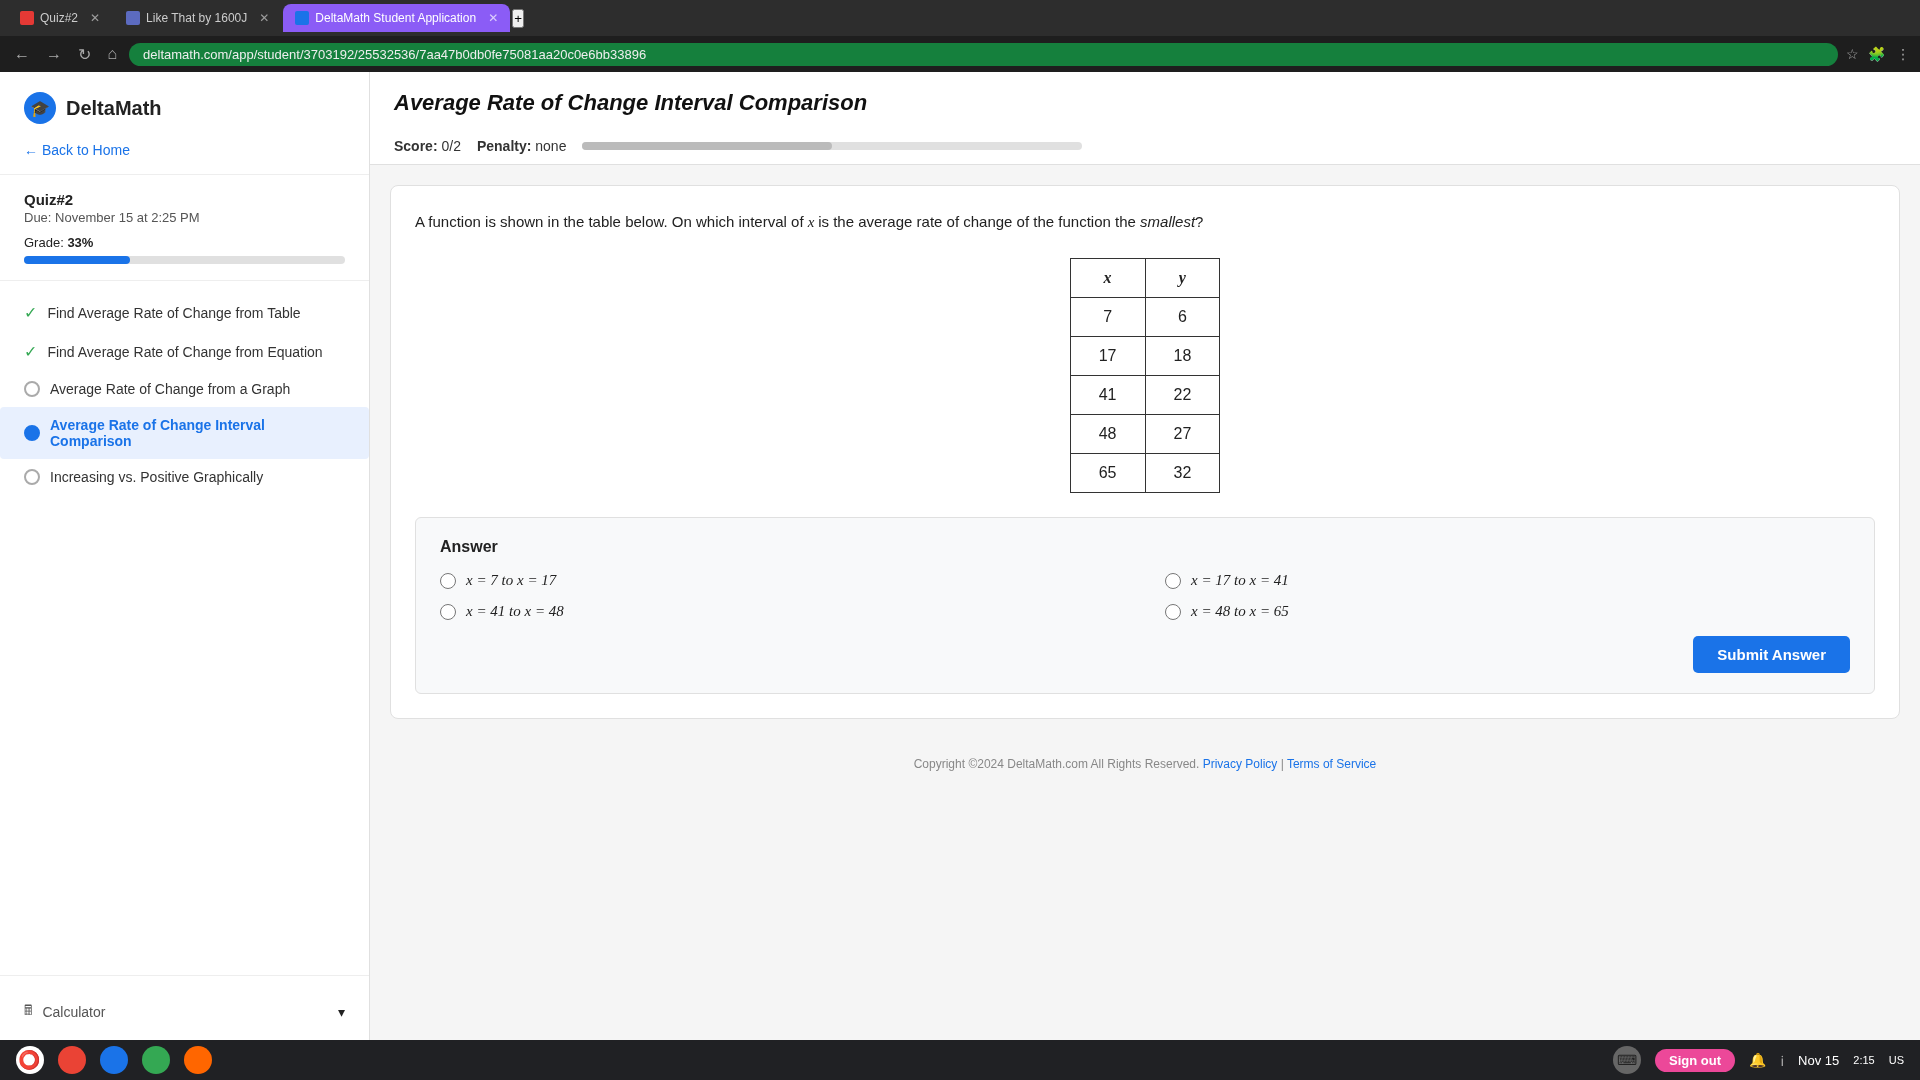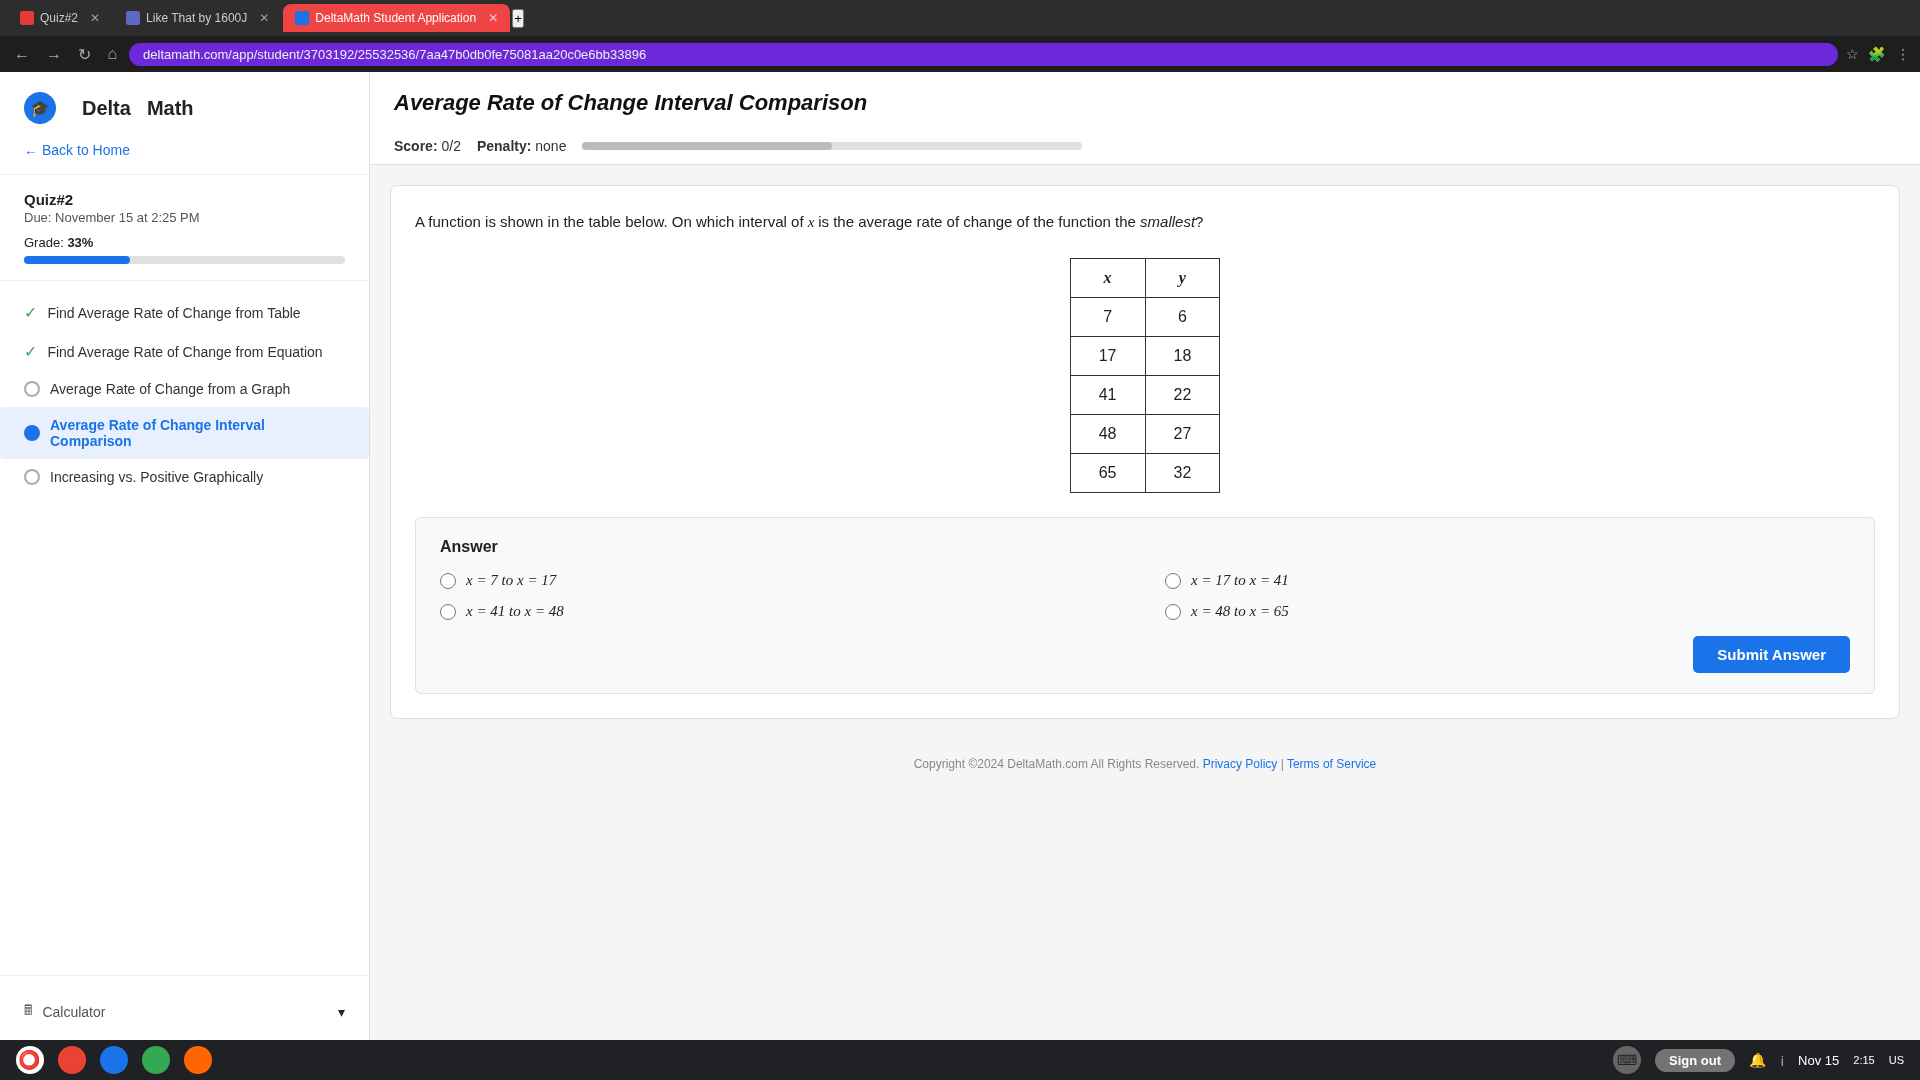--- a/index.html
+++ b/index.html
@@ -2,38 +2,38 @@
 <html><head>
   <meta charset="utf-8">
   <style>
     * { box-sizing: border-box; margin: 0; padding: 0; }
     body { font-family: Arial, sans-serif; background: #f5f5f5; font-size: 14px; color: #222; }
 
     
     .browser-chrome { background: #2d2d2d; height: 72px; display: flex; flex-direction: column; }
     .tab-bar { display: flex; align-items: center; height: 36px; padding: 0 8px; gap: 2px; }
     .tab { display: flex; align-items: center; height: 28px; padding: 0 12px; border-radius: 8px 8px 0 0; font-size: 12px; color: #ccc; gap: 6px; cursor: pointer; }
-    .tab.active { background: #ef4444; color: #fff; }
+    .tab.active { background: #8b5cf6; color: #fff; }
     .tab .favicon { width: 14px; height: 14px; border-radius: 2px; display: inline-block; }
     .tab .close-btn { margin-left: 6px; opacity: 0.7; cursor: pointer; }
     .nav-bar { display: flex; align-items: center; height: 36px; padding: 0 10px; gap: 8px; background: #1e1e1e; }
     .nav-btn { color: #aaa; background: none; border: none; cursor: pointer; font-size: 16px; padding: 0 4px; }
-    .address-bar { flex: 1; background: #6d28d9; border-radius: 16px; padding: 4px 14px; color: #eee; font-size: 13px; }
+    .address-bar { flex: 1; background: #15803d; border-radius: 16px; padding: 4px 14px; color: #eee; font-size: 13px; }
     .bookmark-icons { display: flex; gap: 10px; color: #aaa; }
 
     
     .app-layout { display: flex; height: calc(1080px - 72px); }
 
     
     .sidebar { width: 370px; background: #fff; border-right: 1px solid #e0e0e0; display: flex; flex-direction: column; padding: 0; overflow-y: auto; flex-shrink: 0; }
     .sidebar-header { padding: 20px 24px 16px; border-bottom: 1px solid #eee; }
     .logo-area { display: flex; align-items: center; gap: 10px; margin-bottom: 18px; }
     .logo-icon { width: 32px; height: 32px; background: #1a73e8; border-radius: 50%; display: flex; align-items: center; justify-content: center; color: white; font-size: 16px; }
     .logo-text { font-size: 20px; font-weight: bold; color: #1a73e8; }
-    .logo-text span { color: #222; margin-left: 16px; }
+    .logo-text span { color: #222; }
     .back-link { color: #1a73e8; font-size: 14px; text-decoration: none; display: flex; align-items: center; gap: 4px; cursor: pointer; }
     .quiz-info { padding: 16px 24px; border-bottom: 1px solid #eee; }
     .quiz-title { font-weight: bold; font-size: 15px; }
     .quiz-due { color: #555; font-size: 13px; margin-top: 2px; }
     .quiz-grade { margin-top: 10px; font-size: 13px; }
     .grade-bar-container { margin-top: 6px; background: #e0e0e0; border-radius: 4px; height: 8px; width: 100%; }
     .grade-bar { background: #1a73e8; height: 8px; border-radius: 4px; }
     .nav-items { padding: 12px 0; flex: 1; }
     .nav-item { display: flex; align-items: center; gap: 10px; padding: 10px 24px; cursor: pointer; font-size: 14px; color: #333; }
     .nav-item.active { background: #e8f0fe; color: #1a73e8; font-weight: 600; border-radius: 4px; }
@@ -81,21 +81,21 @@
 
     
     .page-footer { text-align: center; color: #888; font-size: 12px; padding: 18px; }
     .page-footer a { color: #1a73e8; text-decoration: none; }
 
     
     .taskbar { position: fixed; bottom: 0; left: 0; right: 0; height: 40px; background: #202124; display: flex; align-items: center; justify-content: space-between; padding: 0 16px; z-index: 1000; }
     .taskbar-left { display: flex; align-items: center; gap: 14px; }
     .taskbar-icon { width: 28px; height: 28px; border-radius: 50%; display: flex; align-items: center; justify-content: center; cursor: pointer; }
     .taskbar-right { display: flex; align-items: center; gap: 14px; }
-    .sign-out-chip { background: #737373; color: #fff; border-radius: 20px; padding: 4px 14px; font-size: 13px; font-weight: bold; cursor: pointer; }
+    .sign-out-chip { background: #ec4899; color: #fff; border-radius: 20px; padding: 4px 14px; font-size: 13px; font-weight: bold; cursor: pointer; }
     .taskbar-time { color: #fff; font-size: 11px; }
     .taskbar-date { color: #fff; font-size: 13px; }
 
     
     .math-var { font-style: italic; font-family: 'Times New Roman', serif; }
     .math-eq { font-family: 'Times New Roman', serif; font-style: italic; }
   </style>
 </head>
 <body>
 

